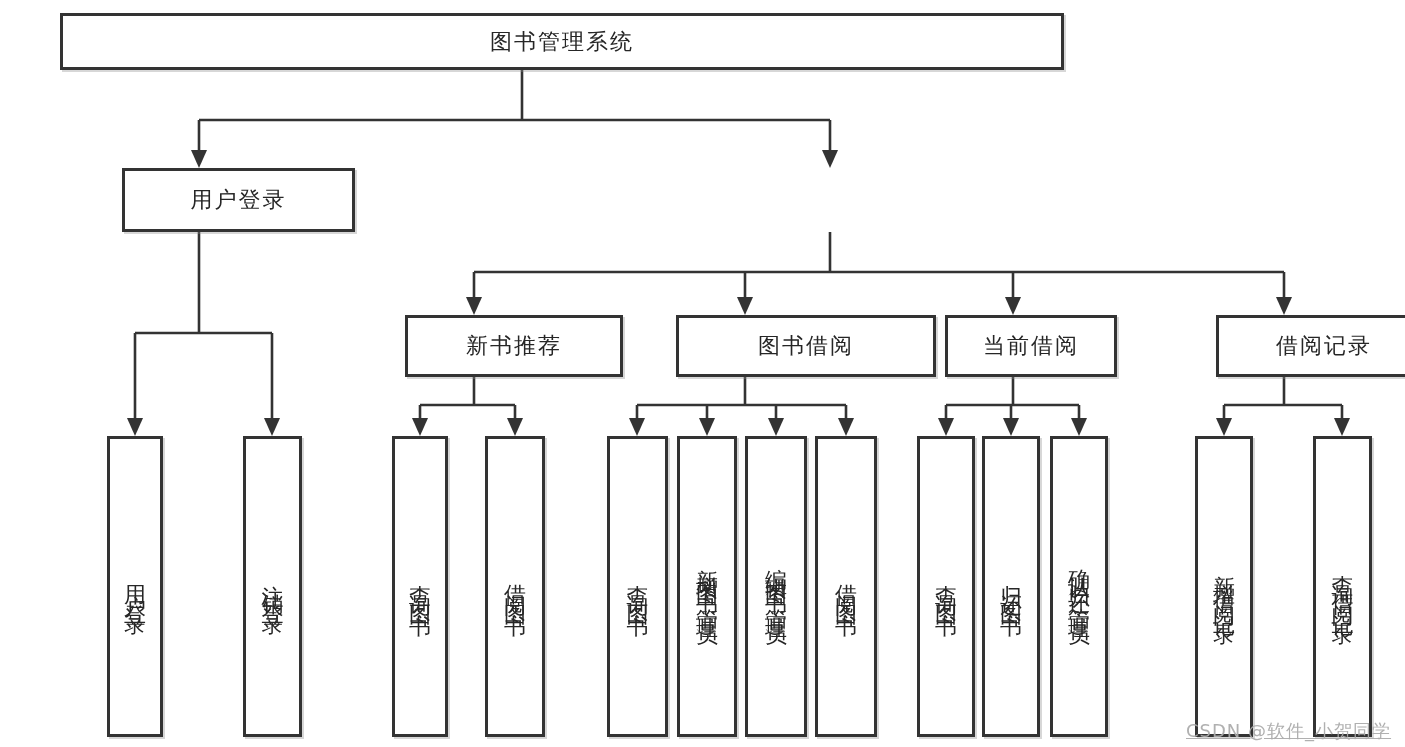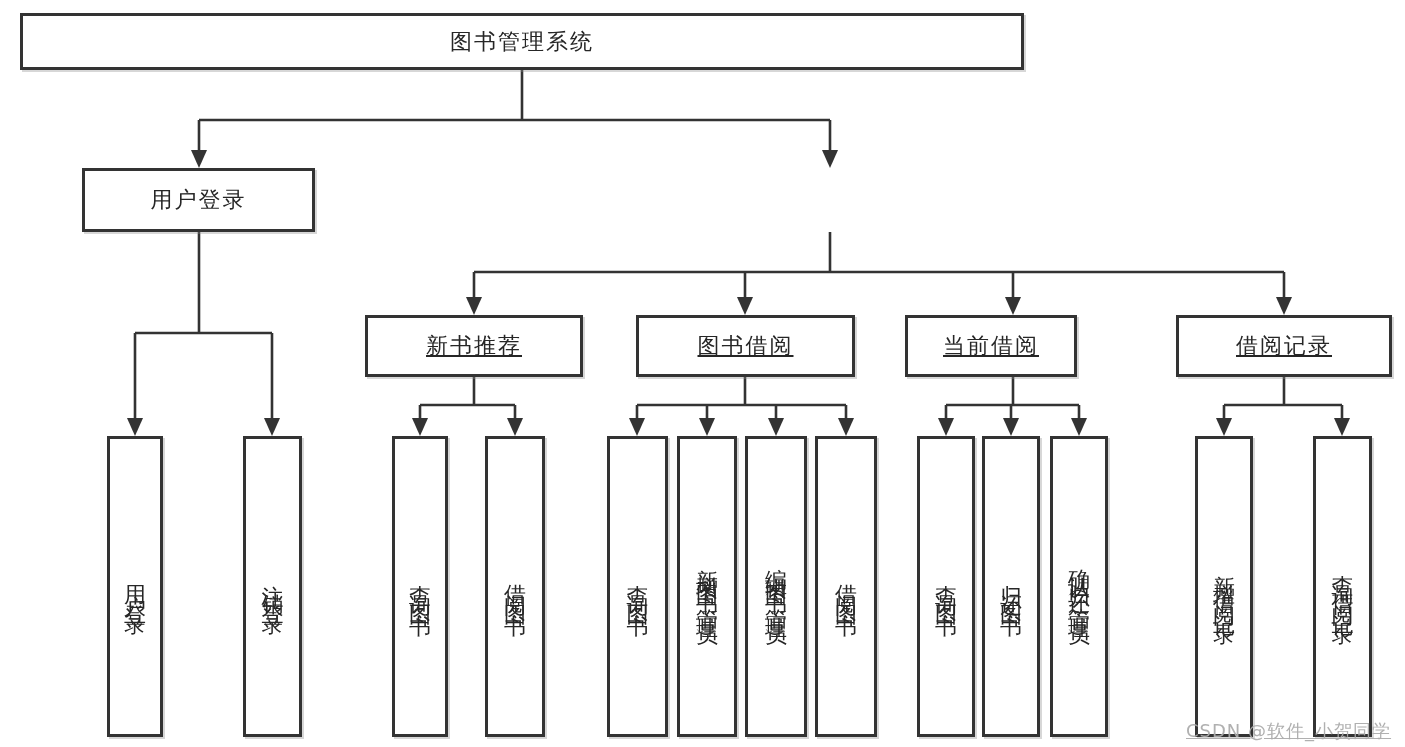--- a/index.html
+++ b/index.html
@@ -28,36 +28,36 @@
     background: #ffffff;
     color: #262626;
     display: flex;
     align-items: center;
     justify-content: center;
     font-size: 22px;
     letter-spacing: 2px;
     box-shadow: 2px 2px 0 rgba(140,140,140,0.35);
     z-index: 2;
   }
-  .hnode { white-space: nowrap; }
+  .hnode { white-space: nowrap; margin-left: 40px; }
   .vnode {
     writing-mode: vertical-rl;
     text-orientation: mixed;
     letter-spacing: 10px;
     top: 436px;
     height: 301px;
     line-height: 1;
   }
   
   .root  { left: 20px;  top: 13px;  width: 1004px; height: 57px; }
   .lv2-a { left: 82px;  top: 168px; width: 233px;  height: 64px; }
   .lv2-b { left: 712px; top: 168px; width: 235px;  height: 64px; }
-  .mid   { top: 315px; height: 62px; text-decoration: underline; }
+  .mid   { top: 315px; height: 62px; }
   .mid-1 { left: 365px;  width: 218px; }
-  .mid-2 { left: 636px;  width: 219px; }
+  .mid-2 { left: 636px;  width: 260px; }
   .mid-3 { left: 905px;  width: 172px; text-align: right; }
   .mid-4 { left: 1176px; width: 216px; }
   
   .lf-1  { left: 107px;  width: 56px; }
   .lf-2  { left: 243px;  width: 59px; }
   .lf-3  { left: 392px;  width: 56px; }
   .lf-4  { left: 485px;  width: 60px; }
   .lf-5  { left: 607px;  width: 61px; }
   .lf-6  { left: 677px;  width: 60px; letter-spacing: 8px; }
   .lf-7  { left: 745px;  width: 62px; letter-spacing: 8px; }

